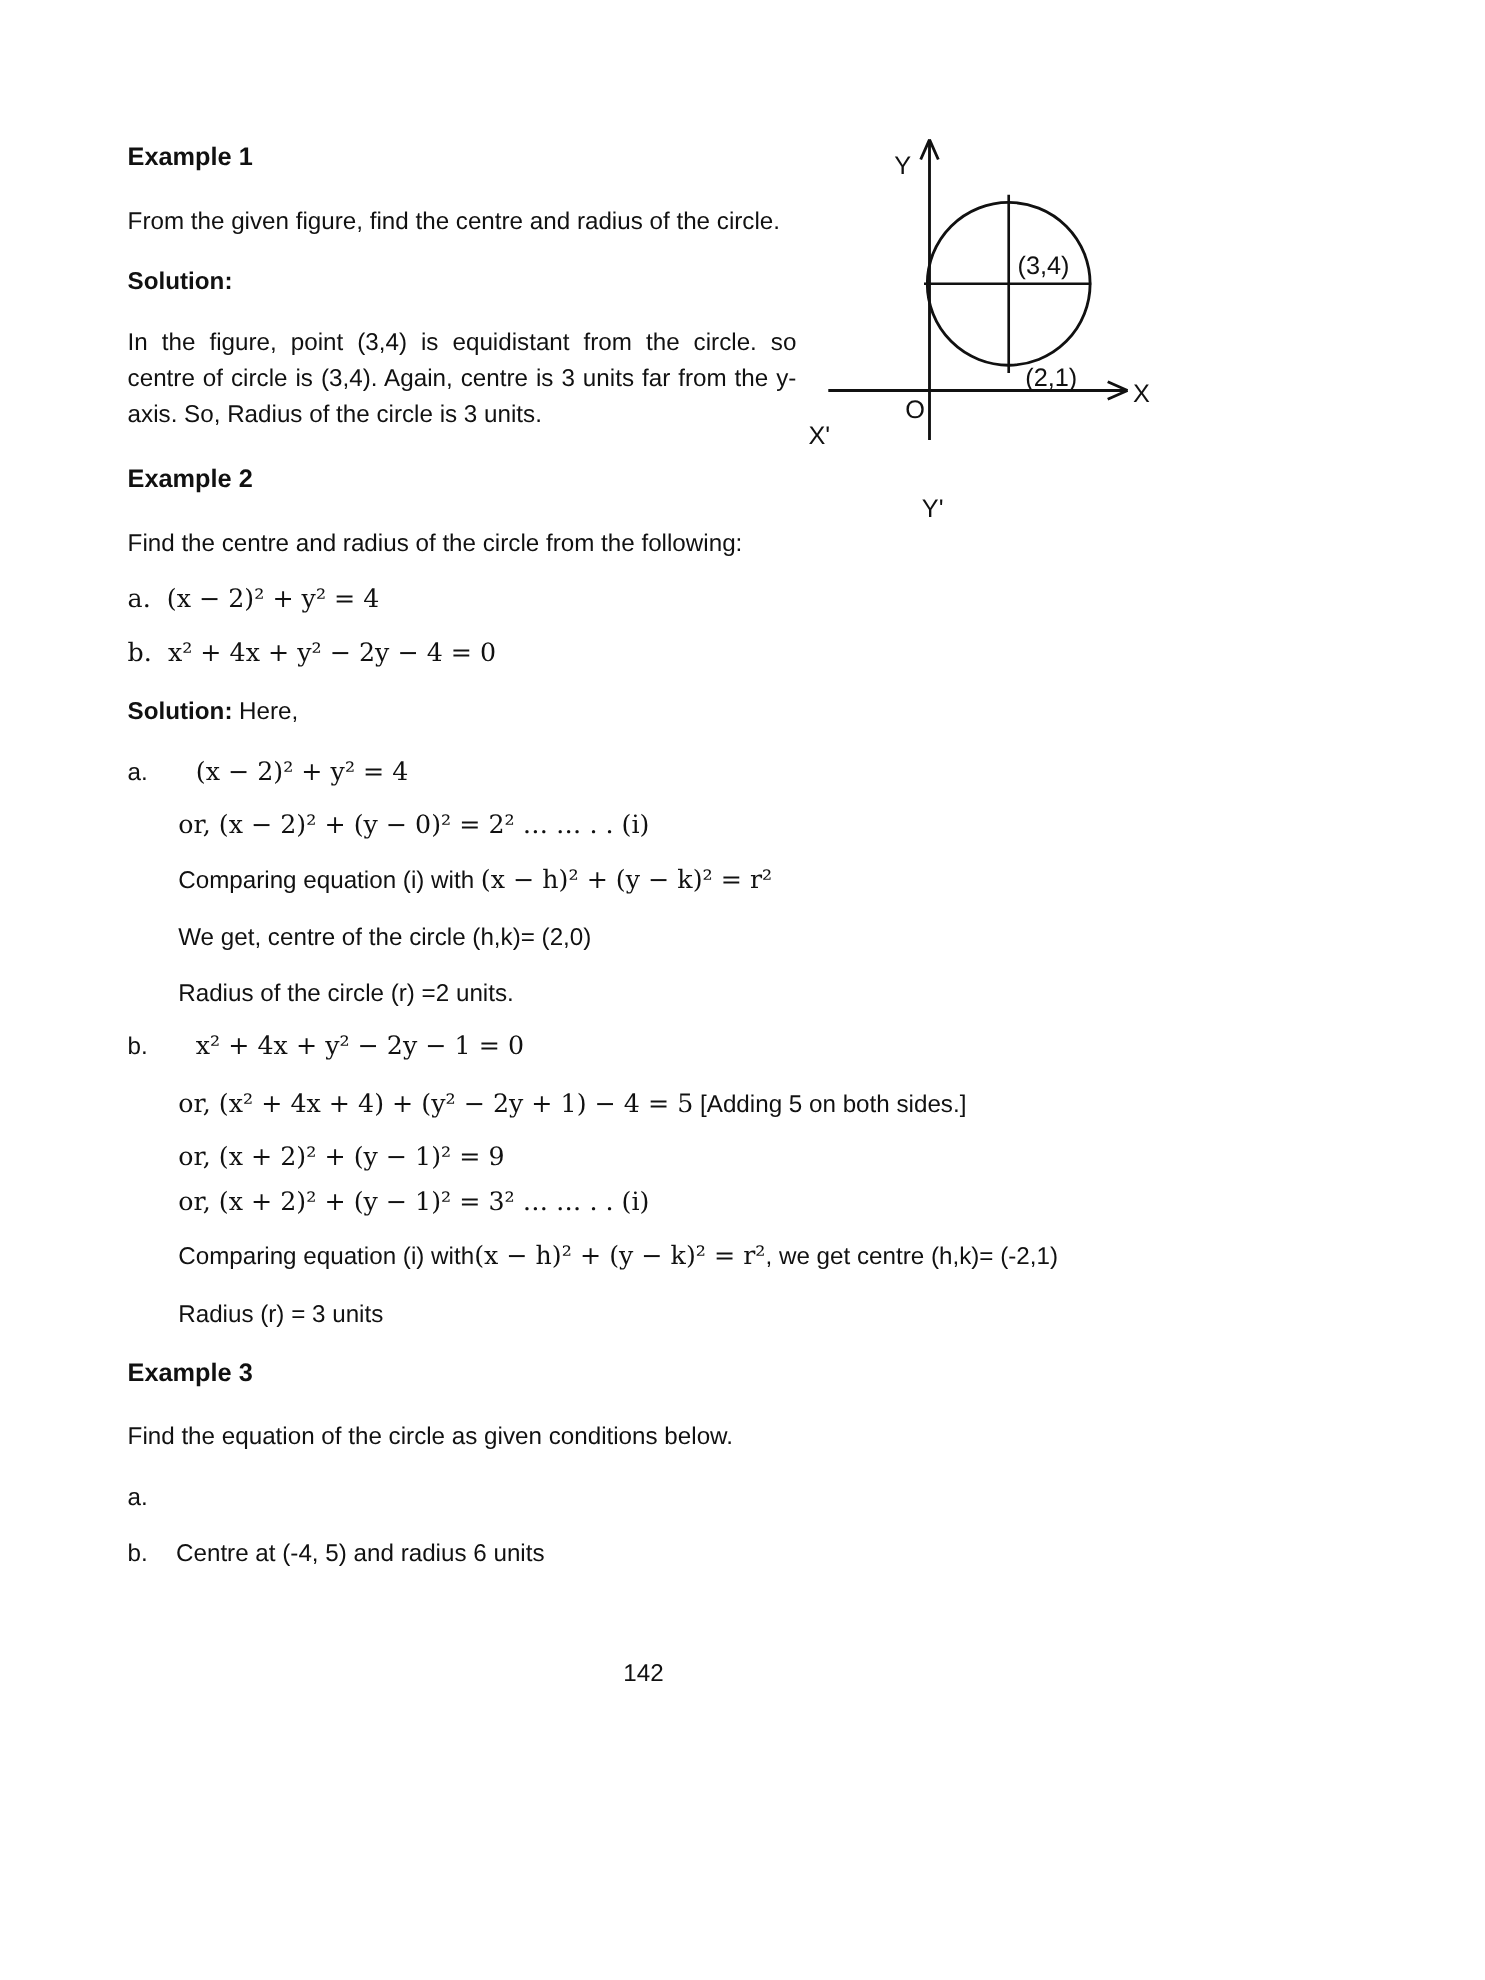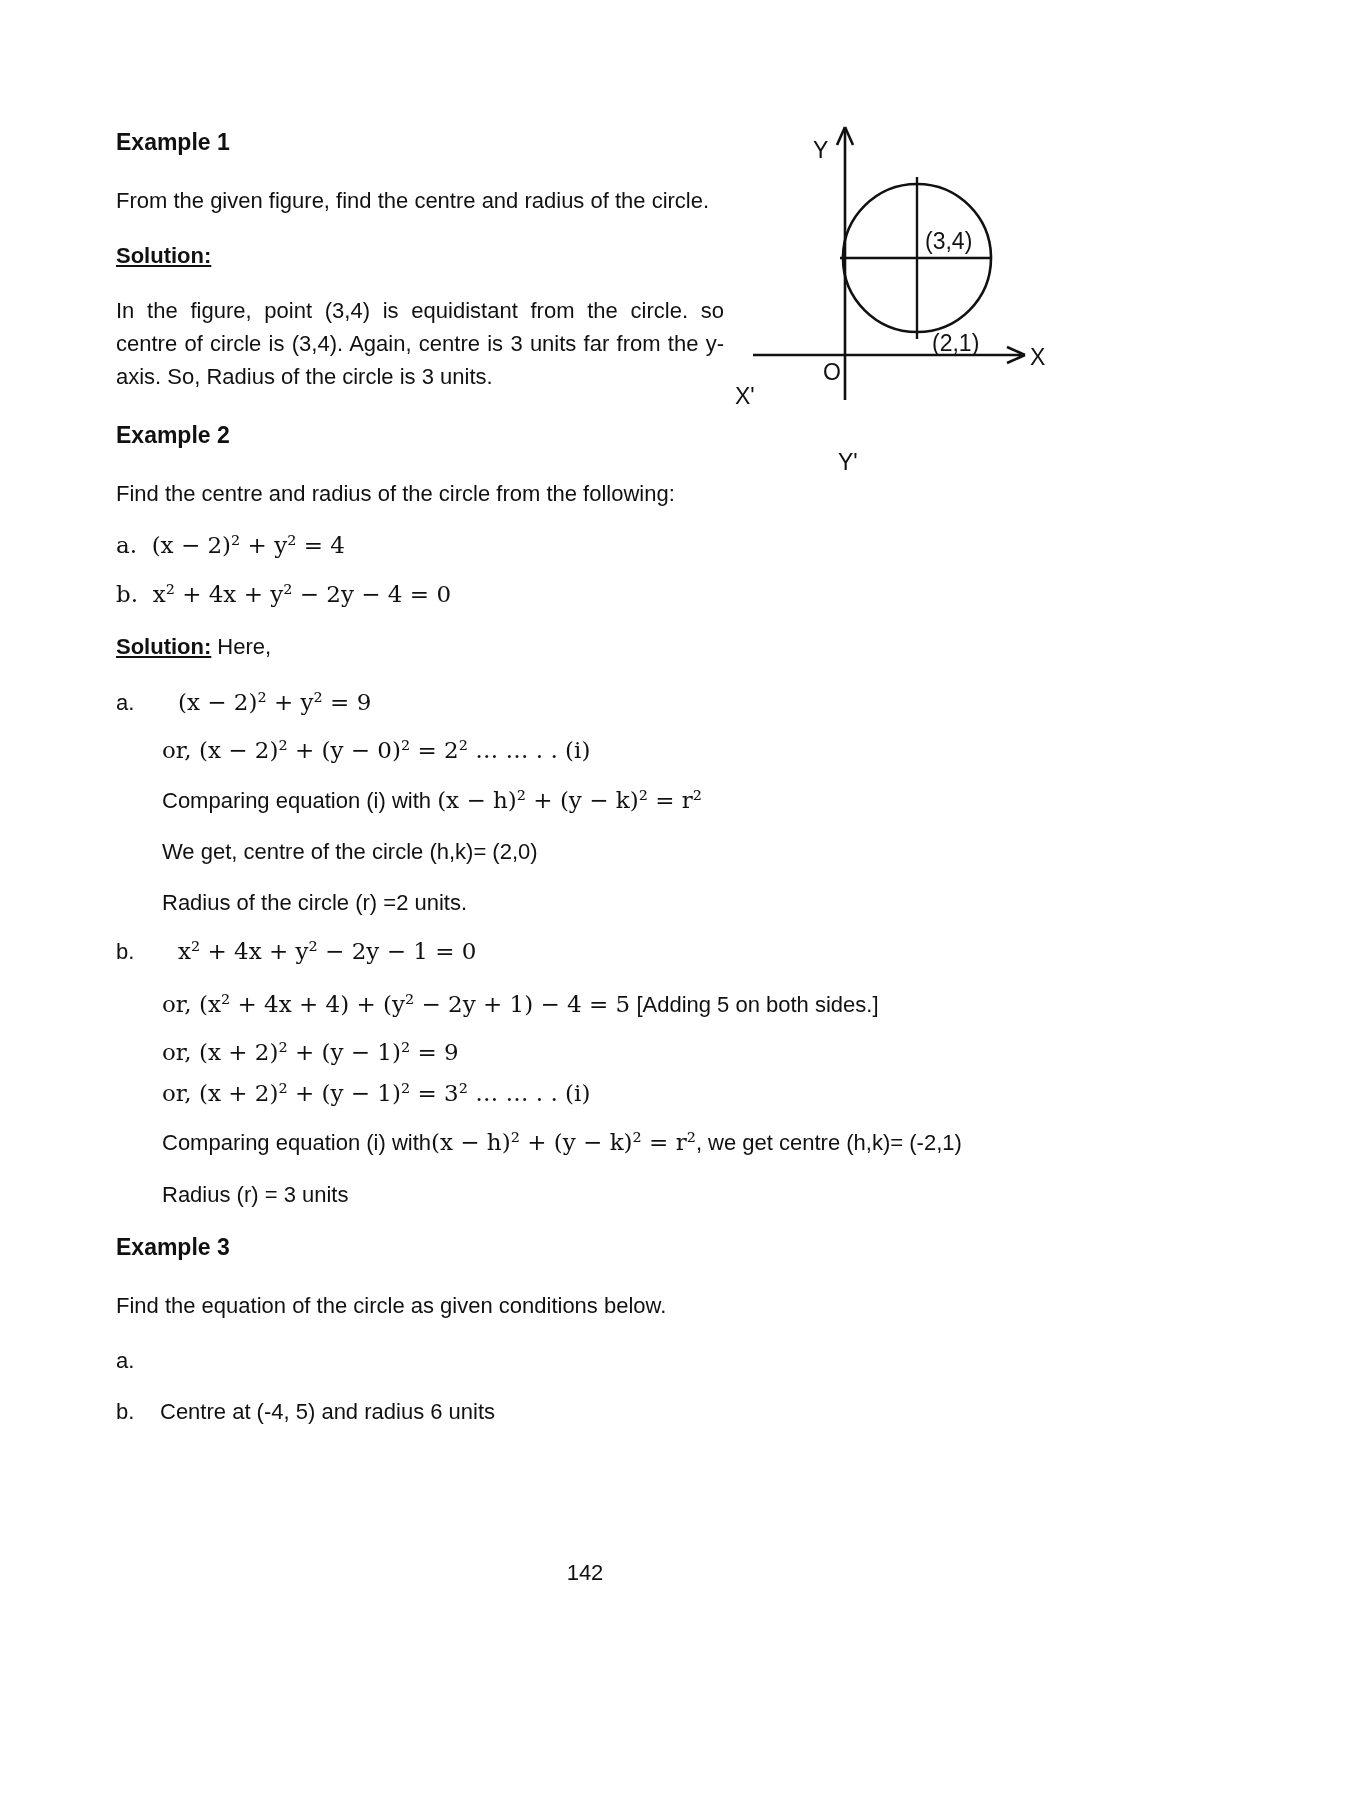--- a/index.html
+++ b/index.html
@@ -9,21 +9,21 @@
     background:#ffffff;
     font-family:"Liberation Sans",sans-serif;
     color:#111;
     overflow:hidden;
   }
   .content{
     position:absolute;left:116px;top:128px;width:1095px;
     font-size:22px;line-height:1.5;
   }
   .h-ex{font-size:23px;font-weight:700;margin:0 0 26px;line-height:1.3;}
-  .bold{font-weight:700;text-decoration:underline;}
+  .bold{font-weight:700;}
   p,.line{margin:0 0 24px;}
   .narrow{max-width:608px;text-align:justify;}
   .math{
     font-family:"DejaVu Serif",serif;
     font-size:23px;
     white-space:pre-wrap;
   }
   .row{display:flex;align-items:baseline;}
   .part-label{display:inline-block;width:62px;flex:0 0 62px;font-size:22px;}
   .indent{margin-left:46px;}
@@ -34,21 +34,21 @@
   .mb6{margin-bottom:6px;}
   .gap6{display:inline-block;width:6px;}
   .figure{
     position:absolute;left:733px;top:105px;width:330px;height:380px;
   }
   .fig-label{
     font-family:"Liberation Sans",sans-serif;
     font-size:23px;fill:#111;
   }
   .pagenum{
-    position:absolute;left:130px;top:1560px;width:910px;
+    position:absolute;left:130px;top:1508px;width:910px;
     text-align:center;font-size:22px;
   }
 </style>
 </head>
 <body>
 
 <div class="page">
 
   <svg class="figure" viewBox="0 0 330 380">
 
@@ -81,21 +81,21 @@
 
     <div class="h-ex">Example 2</div>
     <p class="mb18">Find the centre and radius of the circle from the following:</p>
     <div class="line math mb14">a.  (x − 2)² + y² = 4</div>
     <div class="line math mb18">b.  x² + 4x + y² − 2y − 4 = 0</div>
 
     <p class="mb22"><span class="bold">Solution:</span><span class="gap6"></span><span>Here,</span></p>
 
     <div class="row line mb14">
       <span class="part-label">a.</span>
-      <span class="math">(x − 2)² + y² = 9</span>
+      <span class="math">(x − 2)² + y² = 4</span>
     </div>
     <div class="line indent math mb14">or, (x − 2)² + (y − 0)² = 2² … … . . (i)</div>
     <div class="line indent mb18"><span>Comparing equation (i) with </span><span class="math">(x − h)² + (y − k)² = r²</span></div>
     <div class="line indent mb18">We get, centre of the circle (h,k)= (2,0)</div>
     <div class="line indent mb14">Radius of the circle (r) =2 units.</div>
 
     <div class="row line mb18">
       <span class="part-label">b.</span>
       <span class="math">x² + 4x + y² − 2y − 1 = 0</span>
     </div>

